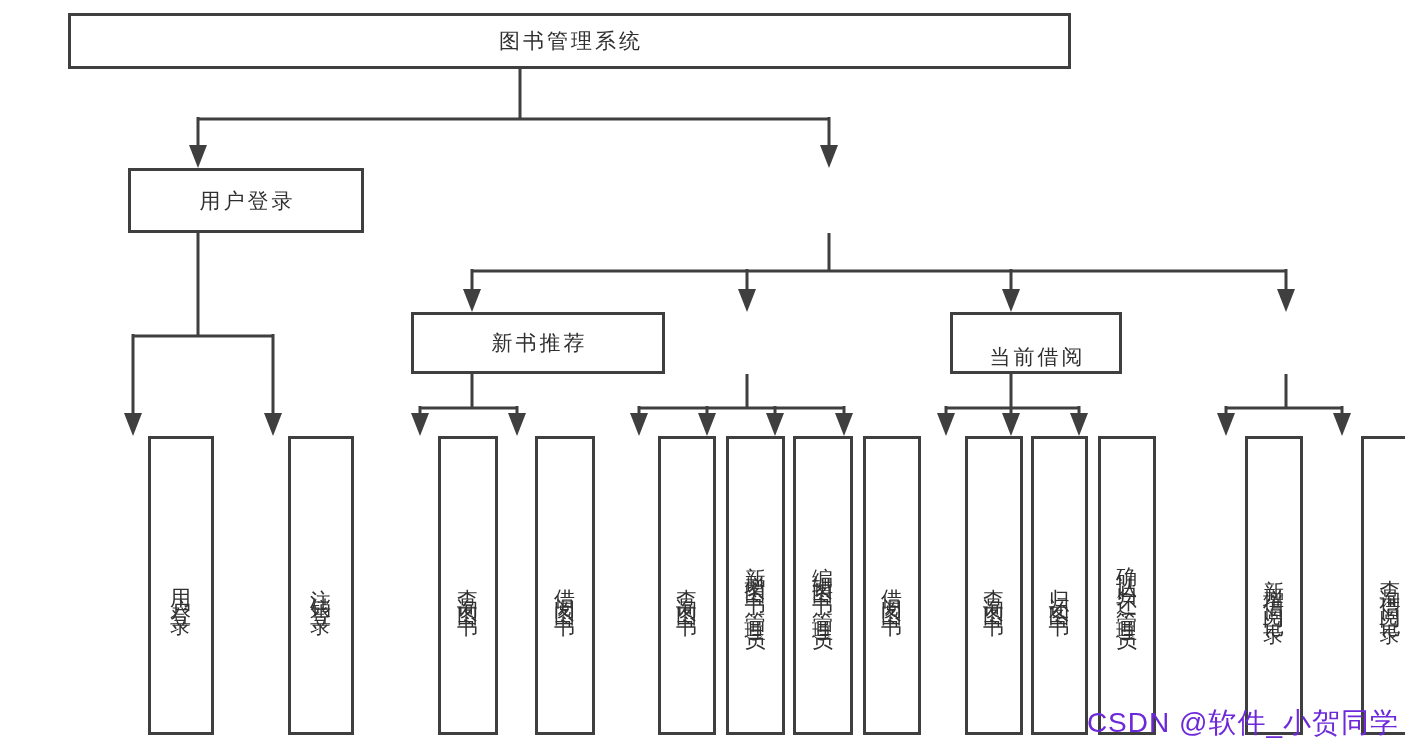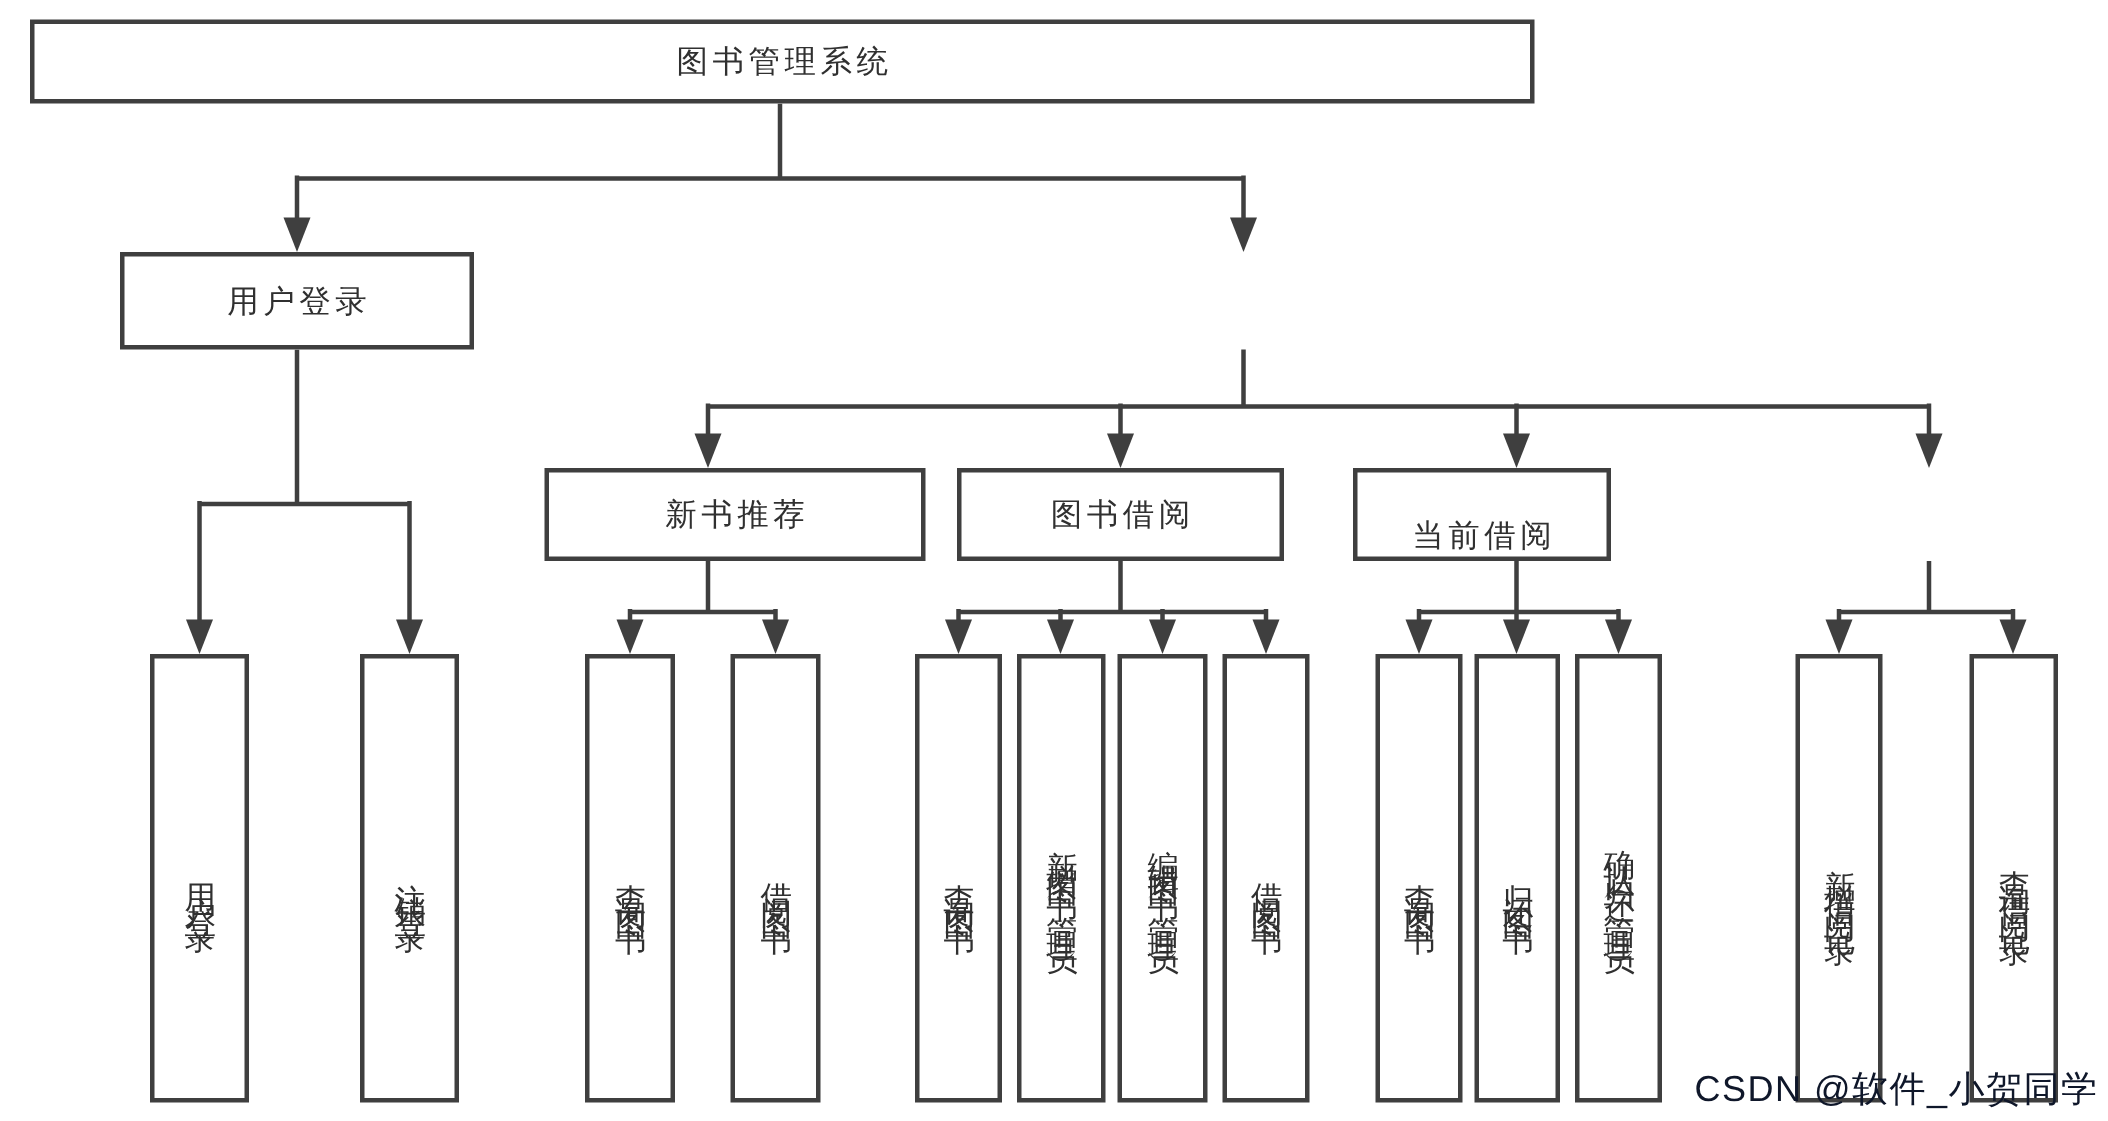--- a/index.html
+++ b/index.html
@@ -19,20 +19,21 @@
   }
   .box {
     position: absolute;
     box-sizing: border-box;
     border: 3px solid #3f3f3f;
     background: #ffffff;
     display: flex;
     align-items: center;
     justify-content: center;
     z-index: 2;
+    margin-left: 48px;
   }
   .h-label {
     font-size: 21px;
     letter-spacing: 3px;
     padding-left: 3px;
     color: #303030;
     white-space: nowrap;
   }
   .v-label {
     writing-mode: vertical-rl;
@@ -41,23 +42,23 @@
     line-height: 1;
     letter-spacing: 9px;
     padding-top: 9px;
     color: #303030;
     white-space: nowrap;
   }
   .watermark {
     position: absolute;
     right: 6px;
     bottom: 5px;
-    font-size: 24px;
+    font-size: 28px;
     letter-spacing: 1px;
-    color: #0f172a;
+    color: #6d28d9;
     z-index: 10;
     white-space: nowrap;
   }
 </style>
 </head>
 <body>
 
 <div class="canvas">
 
   <svg class="connectors" viewBox="0 0 1405 747" xmlns="http://www.w3.org/2000/svg">
@@ -96,23 +97,20 @@
   <div class="box" style="left:20px; top:13px; width:1003px; height:56px;">
     <span class="h-label">图书管理系统</span>
   </div>
 
   <div class="box" style="left:80px; top:168px; width:236px; height:65px;">
     <span class="h-label">用户登录</span>
   </div>
 
   <div class="box" style="left:363px; top:312px; width:254px; height:62px;">
     <span class="h-label">新书推荐</span>
-  </div>
-  <div class="box" style="left:638px; top:312px; width:218px; height:62px;">
-    <span class="h-label">图书借阅</span>
   </div>
   <div class="box" style="left:902px; top:312px; width:172px; height:62px;align-items:flex-end;">
     <span class="h-label">当前借阅</span>
   </div>
 
   <div class="box" style="left:100px; top:436px; width:66px; height:299px;">
     <span class="v-label">用户登录</span>
   </div>
   <div class="box" style="left:240px; top:436px; width:66px; height:299px;">
     <span class="v-label">注销登录</span>

